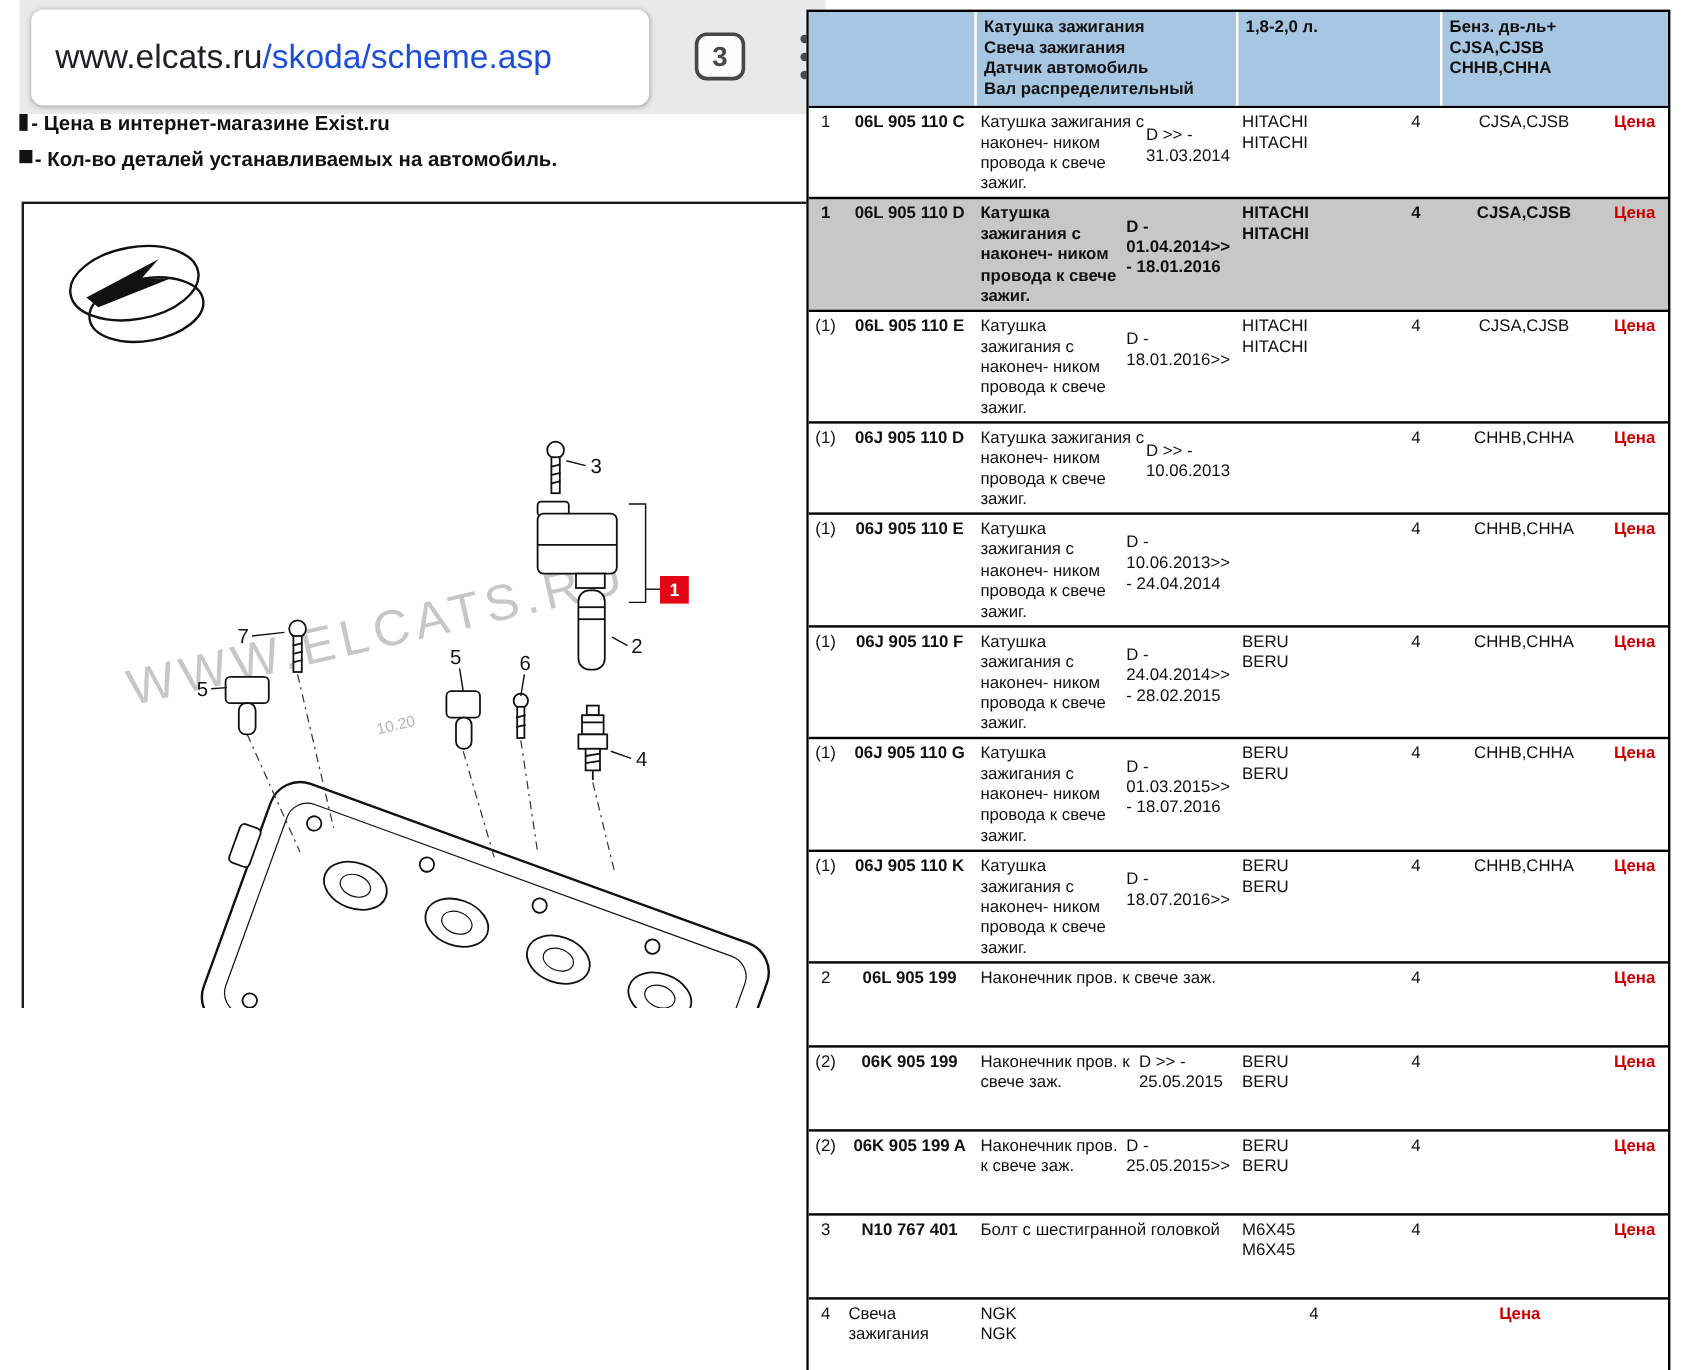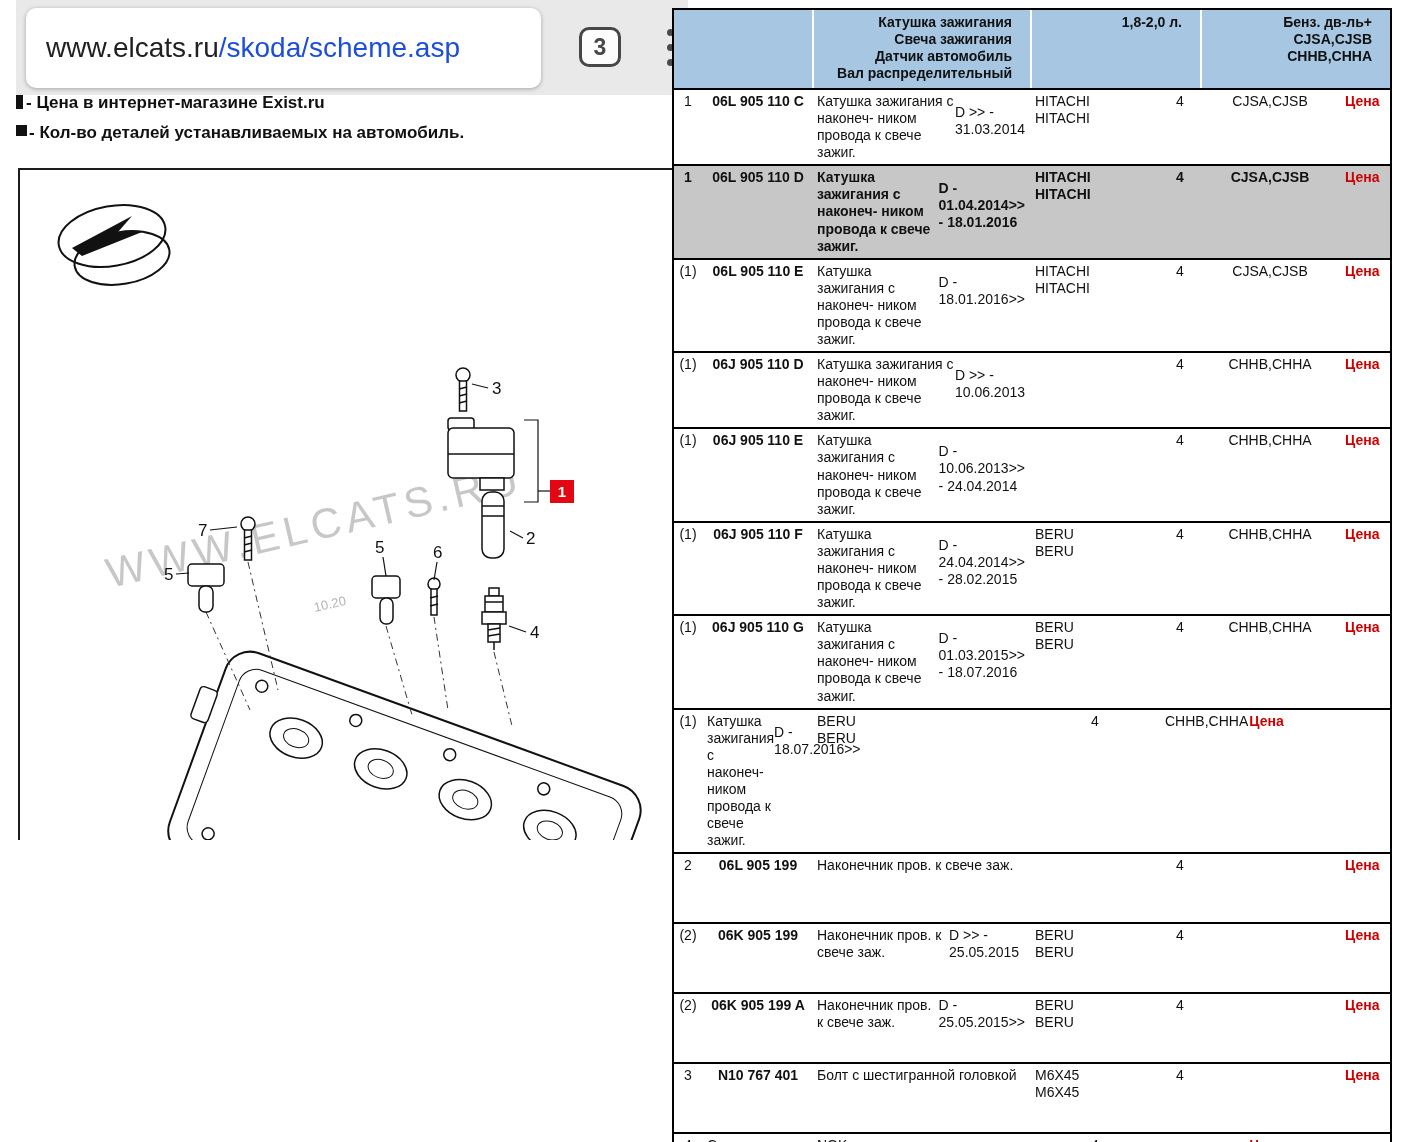--- a/index.html
+++ b/index.html
@@ -36,21 +36,21 @@
   .callout-num { font-size:17px; fill:#111; }
 
   .back-button { position:absolute; left:294px; top:1031px; width:68px; height:28px; background:#d4d4d4;
                  color:#111; font-size:17px; display:flex; align-items:center; justify-content:center;
                  cursor:pointer; }
 
   
   .parts-table { position:absolute; left:672px; top:8px; width:720px; background:#fff;
                  border:2px solid #000; font-size:14px; line-height:1.22; }
   .t-head { display:grid; grid-template-columns:138px 218px 170px 1fr; }
-  .h-cell { background:#a6c6e2; font-weight:bold; padding:4px 18px; min-height:78px;text-align:right; }
+  .h-cell { background:#a6c6e2; font-weight:bold; padding:4px 6px; min-height:78px; }
   .h-cell + .h-cell { border-left:2px solid #fff; }
   .t-row { display:grid; grid-template-columns:28px 110px 218px 130px 40px 140px 1fr;
            border-top:2px solid #000; min-height:70px; background:#fff; }
   .t-row.selected { background:#c7c7c7; }
   .t-row.selected .c { font-weight:bold; }
   .c { padding:3px 5px; }
   .c.ref { text-align:center; padding-left:0; padding-right:0; }
   .c.part { font-weight:bold; text-align:center; padding-right:3px; white-space:nowrap; }
   .c.descwrap { display:flex; flex-direction:row; align-items:flex-start; }
   .date { }
@@ -335,20 +335,21 @@
       <div class="c maker">
             <div>BERU</div>
             <div>BERU</div>
           </div>
       <div class="c qty">4</div>
       <div class="c codes">CHHB,CHHA</div>
       <div class="c price">Цена</div>
     </div>
         <div class="t-row">
       <div class="c ref">(1)</div>
+      <div class="c part">06J 905 110 K</div>
       <div class="c descwrap">
         <div>Катушка зажигания с наконеч- ником провода к свече зажиг.</div>
         <div class="date gap">D - 18.07.2016&gt;&gt;</div>
       </div>
       <div class="c maker">
             <div>BERU</div>
             <div>BERU</div>
           </div>
       <div class="c qty">4</div>
       <div class="c codes">CHHB,CHHA</div>

